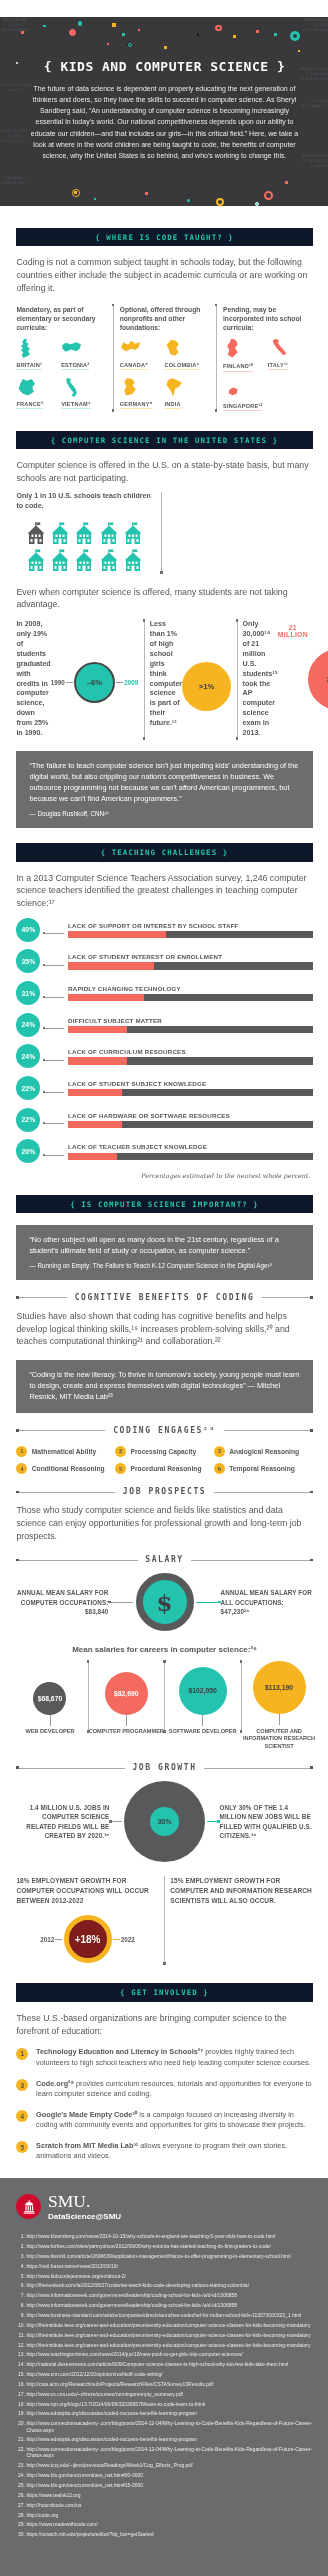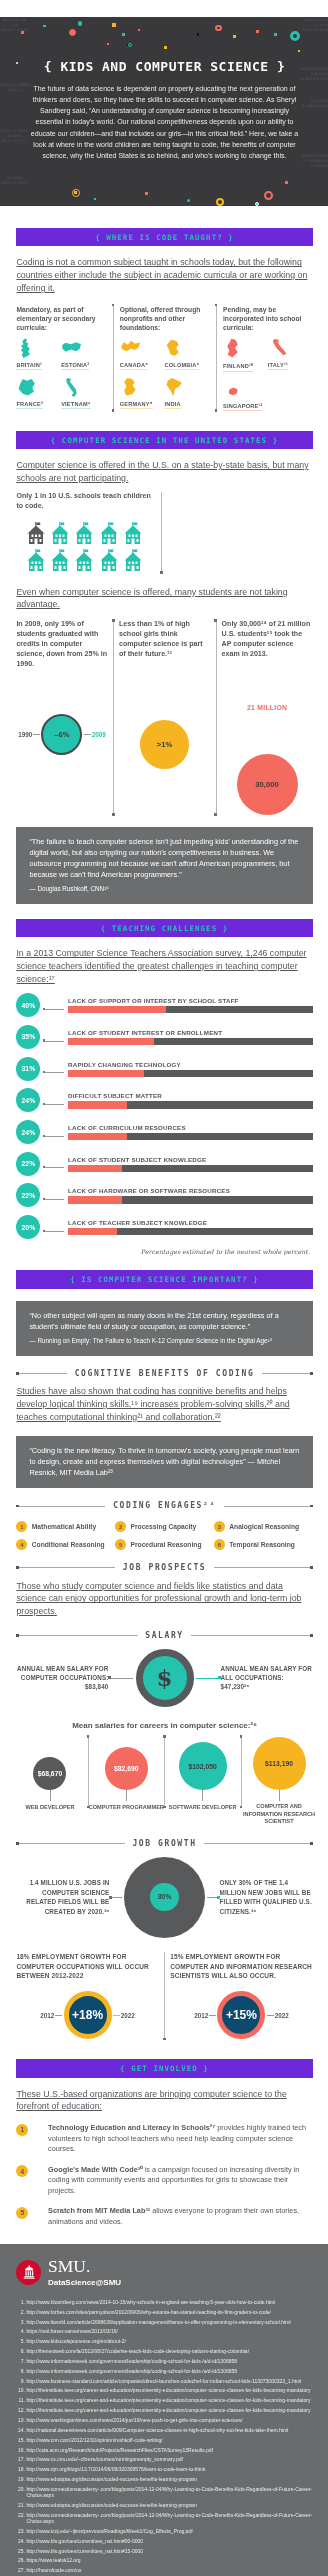--- a/index.html
+++ b/index.html
@@ -13,25 +13,25 @@
   .hero h1 { margin-top:42px; font-family:"DejaVu Sans Mono", monospace; font-size:13px;
              letter-spacing:0.5px; font-weight:bold; color:#fcfcfc; }
   .hero .intro { width:277px; margin:8.8px auto 0; font-size:7px; line-height:1.6; color:#ececec; }
   .bin { position:absolute; font-family:"DejaVu Sans Mono", monospace; font-size:3.6px; color:#55555a;
          line-height:1.35; white-space:pre-line; }
   .dot { position:absolute; border-radius:50%; }
   .sqr { position:absolute; }
   .ring { position:absolute; border-radius:50%; background:transparent !important; }
 
   
-  .banner { margin:0 16.4px; background:#6d28d9; color:#23c3ae; text-align:center;
+  .banner { margin:0 16.4px; background:#0f172a; color:#23c3ae; text-align:center;
             font-family:"DejaVu Sans Mono", monospace; font-weight:bold; font-size:7.4px;
             letter-spacing:1.1px; padding:5px 2.2px 4.4px; flex:none; }
   .mt40{margin-top:22px}.mt36{margin-top:20px}.mt28{margin-top:15.3px}
-  .lead { margin:10px 16.4px 0; color:#55565a; font-size:8.8px; line-height:1.45; flex:none;text-decoration:underline; }
+  .lead { margin:10px 16.4px 0; color:#55565a; font-size:8.8px; line-height:1.45; flex:none; }
   .vdiv { width:0.5px; background:#b9b9b9; position:relative; align-self:stretch; flex:none; }
   .vdiv::before, .vdiv::after { content:''; position:absolute; left:-1.1px; width:2.7px; height:2.7px; background:#6d6e70; }
   .vdiv::before { top:-1.1px; } .vdiv::after { bottom:-1.1px; }
   .vdiv.nb::before { display:none; }
 
   
   .where-cols { display:flex; margin:10px 16.4px 0; flex:none; }
   .wcol { flex:1; padding:0 6.6px; }
   .wcol:first-child { padding-left:0; } .wcol:last-child { padding-right:0; }
   .wcol h3 { font-size:6.7px; color:#55565a; line-height:1.35; min-height:26px; font-weight:bold; }
@@ -51,21 +51,21 @@
   .schools { display:flex; flex-wrap:wrap; width:123px; margin:7.7px auto 0; }
   .school { width:20px; margin:2.2px; color:#23c3ae; }
   .school.first { color:#58595b; }
   .usmap { position:relative; width:137px; margin:4.4px auto 0; }
   .usmap svg { width:137px; display:block; }
   .usmap .badge { position:absolute; top:23px; left:52px; width:28.5px; height:28.5px; border-radius:50%;
                   background:#58595b; color:#fff; display:flex; align-items:center; justify-content:center;
                   font-family:"DejaVu Sans Mono", monospace; font-size:15px; font-weight:bold; }
 
   .tri { display:flex; margin:8.8px 16.4px 0; flex:none; }
-  .tcol { flex:1; padding:0 5.5px; display:flex; flex-direction:column;gap:39px; }
+  .tcol { flex:1; padding:0 5.5px; display:flex; flex-direction:row; }
   .tcol:first-child { padding-left:0; } .tcol:last-child { padding-right:0; }
   .tcol .stat { min-height:48px; }
   .viz { display:flex; align-items:center; justify-content:center; margin-top:5.5px; }
   .c-teal { width:41px; height:41px; border-radius:50%; background:#23c3ae; border:2.2px solid #474749;
             display:flex; align-items:center; justify-content:center; font-weight:bold; font-size:7.7px; color:#3c3c3e; }
   .c-yel  { width:49px; height:49px; border-radius:50%; background:#f6b520; display:flex; align-items:center;
             justify-content:center; font-weight:bold; font-size:7.7px; color:#3c3c3e; margin-top:7.7px; }
   .c-red  { width:61px; height:61px; border-radius:50%; background:#f46a5e; display:flex; align-items:center;
             justify-content:center; font-weight:bold; font-size:7.7px; color:#3c3c3e; }
   .yr { font-size:6.3px; font-weight:bold; color:#55565a; }
@@ -135,26 +135,26 @@
   .g-label.rt { text-align:right; }
   .gcirc { width:81px; height:81px; border-radius:50%; background:#58595b; flex:none;
            display:flex; align-items:center; justify-content:center; margin:0 2.2px; }
   .gcirc .inner { width:28.5px; height:28.5px; border-radius:50%; background:#23c3ae; display:flex;
                   align-items:center; justify-content:center; font-weight:bold; font-size:7.1px; color:#3e3f41; }
   .gstats { display:flex; margin:14.2px 16.4px 0; flex:none; }
   .gscol { flex:1; padding:0 5.5px; }
   .gscol:first-child { padding-left:0; } .gscol:last-child { padding-right:0; }
   .gstext { font-size:6.5px; font-weight:bold; color:#55565a; line-height:1.5; letter-spacing:0.1px; min-height:28.5px; }
   .donut-row { display:flex; align-items:center; justify-content:center; margin-top:10px; }
-  .donut { width:48px; height:48px; border-radius:50%; border:5.5px solid #f6b520; background:#0c4a6e;
-           display:flex; align-items:center; justify-content:center; color:#fff; font-weight:bold; font-size:12px; }
+  .donut { width:48px; height:48px; border-radius:50%; border:5.5px solid #f6b520; background:#7f1d1d;
+           display:flex; align-items:center; justify-content:center; color:#fff; font-weight:bold; font-size:10px; }
   .donut.red { border-color:#f46a5e; }
 
   
-  .org { display:flex; margin:10px 16.4px 0; flex:none;gap:12px; }
+  .org { display:flex; margin:10px 16.4px 0; flex:none; }
   .onum { width:12px; height:12px; border-radius:50%; background:#f6b520; color:#55565a; font-weight:bold;
           font-size:6.6px; flex:none; display:flex; align-items:center; justify-content:center; margin-top:0.5px; }
   .otext { margin-left:7.7px; font-size:7.3px; color:#55565a; line-height:1.45; }
 
   
   .footer { margin-top:16.4px; background:#696b6d; color:#fff; padding:14.2px 16.4px 0; flex:1; min-height:0; overflow:hidden; }
   .logo-row { display:flex; align-items:center; }
   .crest { width:25px; height:25px; border-radius:50%; background:#cf0a2c; flex:none;
            display:flex; align-items:center; justify-content:center; }
   .crest svg { width:16.4px; height:16.4px; }
@@ -734,40 +734,37 @@
         <span class="yr">2012</span>
         <span class="mini-conn"></span>
         <div class="donut">+18%</div>
         <span class="mini-conn" style="background:#f6b520"></span>
         <span class="yr">2022</span>
       </div>
     </div>
     <div class="vdiv nb"></div>
     <div class="gscol">
       <p class="gstext">15% EMPLOYMENT GROWTH FOR COMPUTER AND INFORMATION RESEARCH SCIENTISTS WILL ALSO OCCUR.</p>
-      <div class="donut-row">
-        <span class="yr">2012</span>
-        <span class="mini-conn"></span>
-        <div class="donut red">+15%</div>
-        <span class="mini-conn" style="background:#f46a5e"></span>
-        <span class="yr">2022</span>
-      </div>
     </div>
   </div>
 
   <div class="banner mt36">{ GET INVOLVED }</div>
   <p class="lead">These U.S.-based organizations are bringing computer science to the forefront of education:</p>
 
   <div class="org">
     <span class="onum">1</span>
     <p class="otext"><b>Technology Education and Literacy in Schools²⁷</b><span> provides highly trained tech volunteers to high school teachers who need help leading computer science courses.</span></p>
   </div>
   <div class="org">
+    <span class="onum">3</span>
+    <p class="otext"><b>Code.org²⁹</b><span> provides curriculum resources, tutorials and opportunities for everyone to learn computer science and coding.</span></p>
+  </div>
+  <div class="org">
     <span class="onum">4</span>
-    <p class="otext"><b>Google's Made With Code³⁰</b><span> is a campaign focused on increasing diversity in coding with community events and opportunities for girls to showcase their projects.</span></p>
+    <p class="otext"><b>Google's Made Empty Code³⁰</b><span> is a campaign focused on increasing diversity in coding with community events and opportunities for girls to showcase their projects.</span></p>
   </div>
   <div class="org">
     <span class="onum">5</span>
     <p class="otext"><b>Scratch from MIT Media Lab³¹</b><span> allows everyone to program their own stories, animations and videos.</span></p>
   </div>
 
   <footer class="footer">
     <div class="logo-row">
       <div class="crest">
         <svg viewBox="0 0 24 24" fill="#fff">

